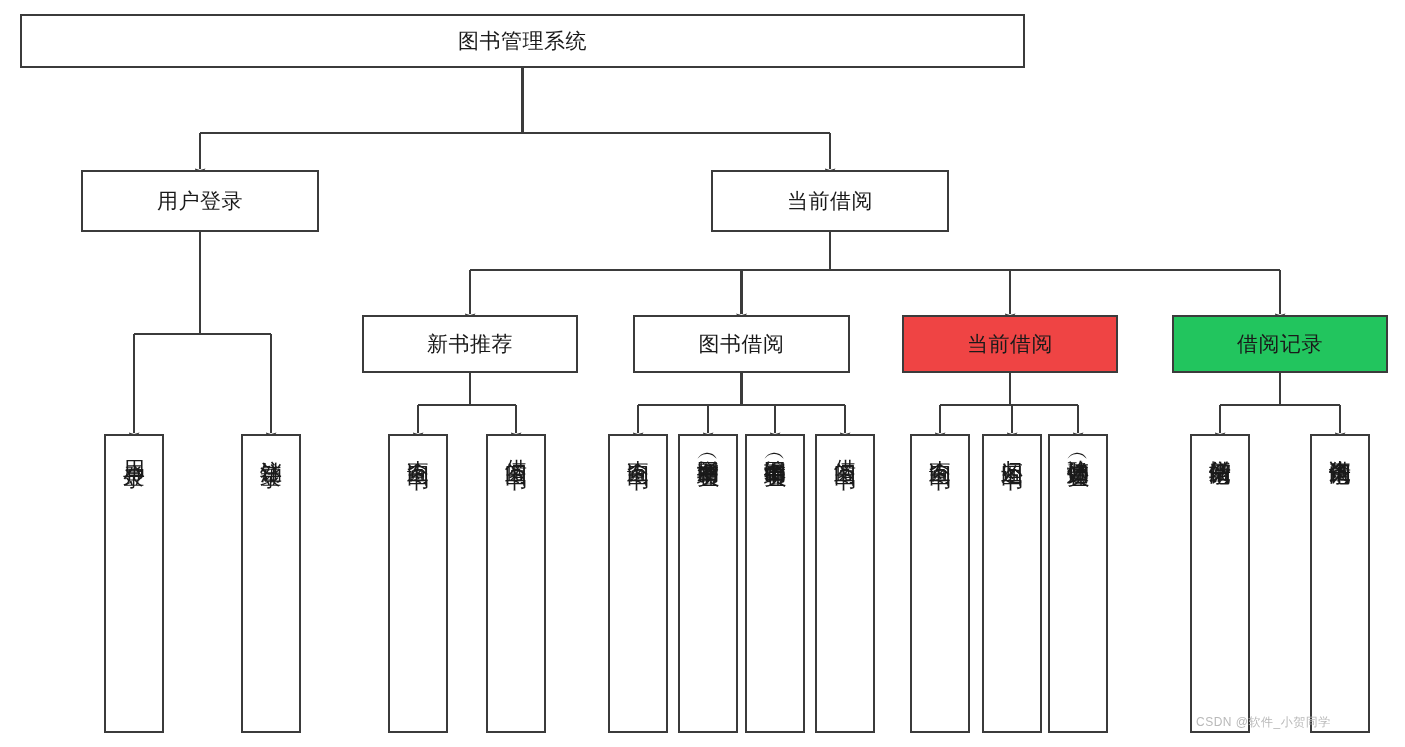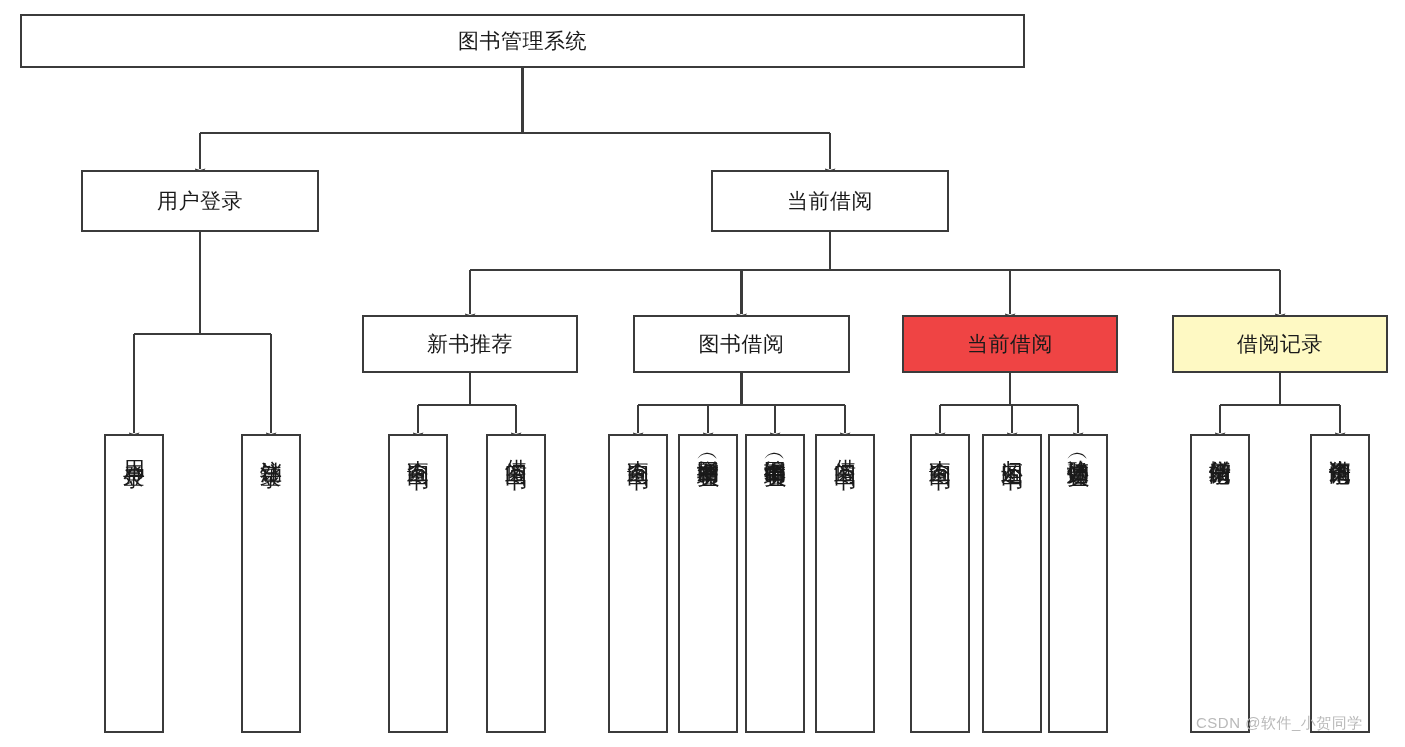--- a/index.html
+++ b/index.html
@@ -54,21 +54,21 @@
     font-size: 22px;
     letter-spacing: 3px;
     line-height: 1;
   }
   .vert.tall .node-label {
     letter-spacing: 1px;
   }
   #watermark {
     position: absolute;
     color: #b9b9b9;
-    font-size: 15px;
+    font-size: 12px;
     letter-spacing: 0.5px;
     white-space: nowrap;
     pointer-events: none;
   }
 </style>
 </head>
 <body>
 
 <div id="canvas">
   <svg id="wires" viewBox="0 0 1405 747" xmlns="http://www.w3.org/2000/svg">
@@ -126,21 +126,21 @@
       </div>
       <div class="node horiz" style="left: 362px; top: 315px; width: 216px; height: 58px; border-color: rgb(59, 59, 59); background: rgb(255, 255, 255);">
         <span class="node-label">新书推荐</span>
       </div>
       <div class="node horiz" style="left: 633px; top: 315px; width: 217px; height: 58px; border-color: rgb(59, 59, 59); background: rgb(255, 255, 255);">
         <span class="node-label">图书借阅</span>
       </div>
       <div class="node horiz" style="left: 902px; top: 315px; width: 216px; height: 58px; border-color: rgb(59, 59, 59); background: #ef4444;">
         <span class="node-label">当前借阅</span>
       </div>
-      <div class="node horiz" style="left: 1172px; top: 315px; width: 216px; height: 58px; border-color: rgb(59, 59, 59); background: #fef9c3;">
+      <div class="node horiz" style="left: 1172px; top: 315px; width: 216px; height: 58px; border-color: rgb(59, 59, 59); background: #22c55e;">
         <span class="node-label">借阅记录</span>
       </div>
       <div class="node vert" style="left: 104px; top: 434px; width: 60px; height: 299px; border-color: rgb(59, 59, 59); background: rgb(255, 255, 255);">
         <span class="node-label">用户登录</span>
       </div>
       <div class="node vert" style="left: 241px; top: 434px; width: 60px; height: 299px; border-color: rgb(59, 59, 59); background: rgb(255, 255, 255);">
         <span class="node-label">注销登录</span>
       </div>
       <div class="node vert" style="left: 388px; top: 434px; width: 60px; height: 299px; border-color: rgb(59, 59, 59); background: rgb(255, 255, 255);">
         <span class="node-label">查询图书</span>

